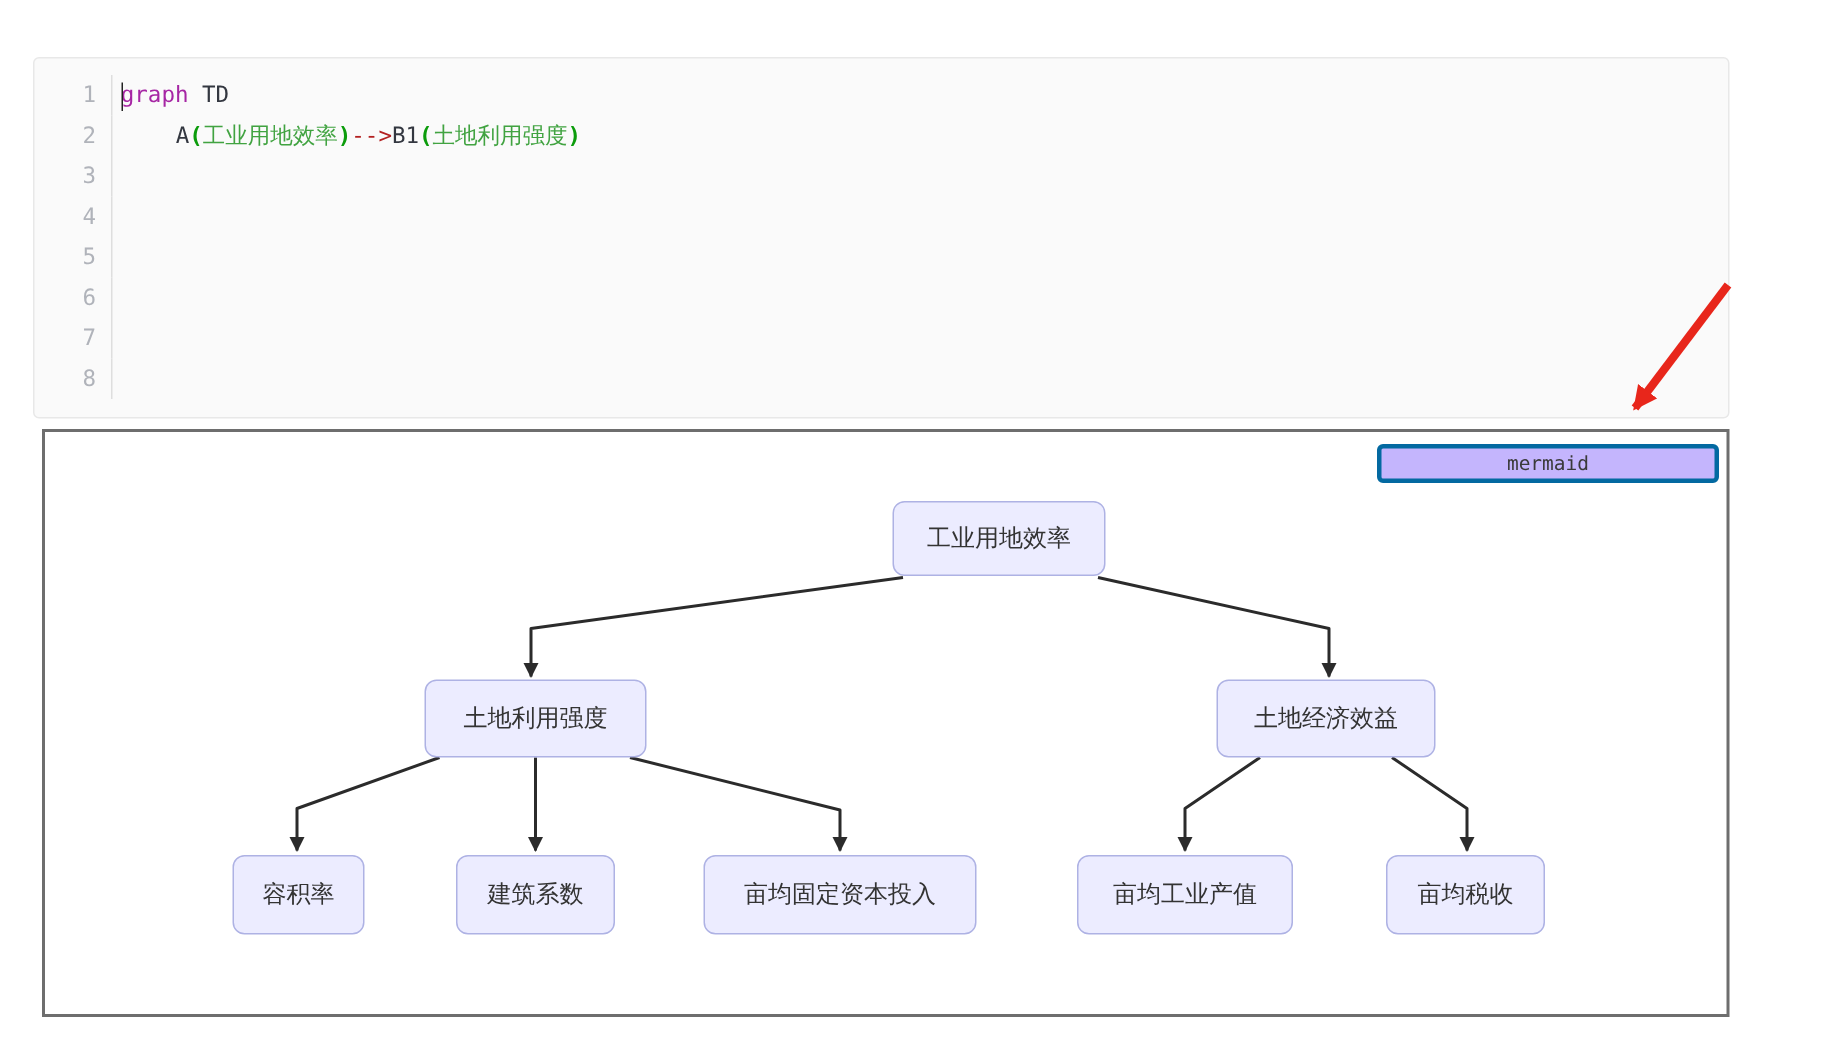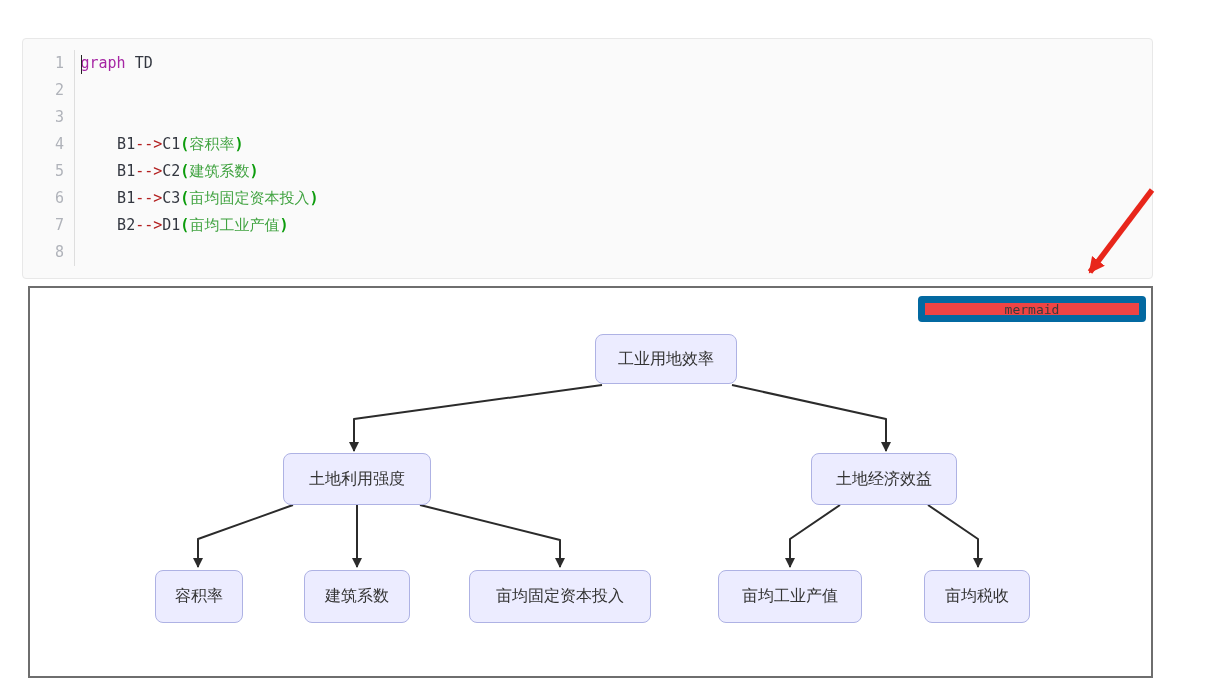--- a/index.html
+++ b/index.html
@@ -31,21 +31,21 @@
     display:inline-block;width:0;height:19px;border-left:1.5px solid #222;
     vertical-align:text-bottom;margin-right:-1.5px;position:relative;top:2px;
   }
   
   .diagram-panel{
     position:absolute;left:28px;top:286px;width:1125px;height:392px;
     border:2px solid #6e6e6e;background:#ffffff;box-sizing:border-box;
   }
   .mermaid-btn{
     position:absolute;left:888px;top:8px;width:228px;height:26px;
-    background:#ef4444;border:7px solid #0369a1;border-radius:4px;
+    background:#c4b5fd;border:3px solid #0369a1;border-radius:4px;
     font-family:"DejaVu Sans Mono","Liberation Mono",monospace;
     font-size:13px;color:#3a3a3a;display:flex;align-items:center;justify-content:center;
     padding:0;cursor:pointer;
   }
   .edge-svg{position:absolute;left:0;top:0;width:100%;height:100%;}
   .diagram-node{
     position:absolute;display:flex;align-items:center;justify-content:center;
     border-radius:8px;font-size:16px;color:#333333;box-sizing:border-box;
     white-space:nowrap;
   }
@@ -59,39 +59,36 @@
 <body>
 
 <div class="code-panel">
   <div>
       <div class="code-line">
         <div class="gutter">1</div>
         <div class="code-text"><span class="caret"></span><span class="tok-keyword">graph</span><span class="tok-plain"> TD</span></div>
       </div>
       <div class="code-line">
         <div class="gutter">2</div>
+        <div class="code-text"><span class="tok-plain">    A</span><span class="tok-paren">(</span><span class="tok-label">工业用地效率</span><span class="tok-paren">)</span><span class="tok-operator">--&gt;</span><span class="tok-plain">B1</span><span class="tok-paren">(</span><span class="tok-label">土地利用强度</span><span class="tok-paren">)</span></div>
       </div>
       <div class="code-line">
         <div class="gutter">3</div>
       </div>
       <div class="code-line">
         <div class="gutter">4</div>
-        <div class="code-text"><span class="tok-plain">    B1</span><span class="tok-operator">--&gt;</span><span class="tok-plain">C1</span><span class="tok-paren">(</span><span class="tok-label">容积率</span><span class="tok-paren">)</span></div>
       </div>
       <div class="code-line">
         <div class="gutter">5</div>
-        <div class="code-text"><span class="tok-plain">    B1</span><span class="tok-operator">--&gt;</span><span class="tok-plain">C2</span><span class="tok-paren">(</span><span class="tok-label">建筑系数</span><span class="tok-paren">)</span></div>
       </div>
       <div class="code-line">
         <div class="gutter">6</div>
-        <div class="code-text"><span class="tok-plain">    B1</span><span class="tok-operator">--&gt;</span><span class="tok-plain">C3</span><span class="tok-paren">(</span><span class="tok-label">亩均固定资本投入</span><span class="tok-paren">)</span></div>
       </div>
       <div class="code-line">
         <div class="gutter">7</div>
-        <div class="code-text"><span class="tok-plain">    B2</span><span class="tok-operator">--&gt;</span><span class="tok-plain">D1</span><span class="tok-paren">(</span><span class="tok-label">亩均工业产值</span><span class="tok-paren">)</span></div>
       </div>
       <div class="code-line">
         <div class="gutter">8</div>
       </div>
     </div>
 </div>
 
 <div class="diagram-panel">
   <svg class="edge-svg">
     <defs>

